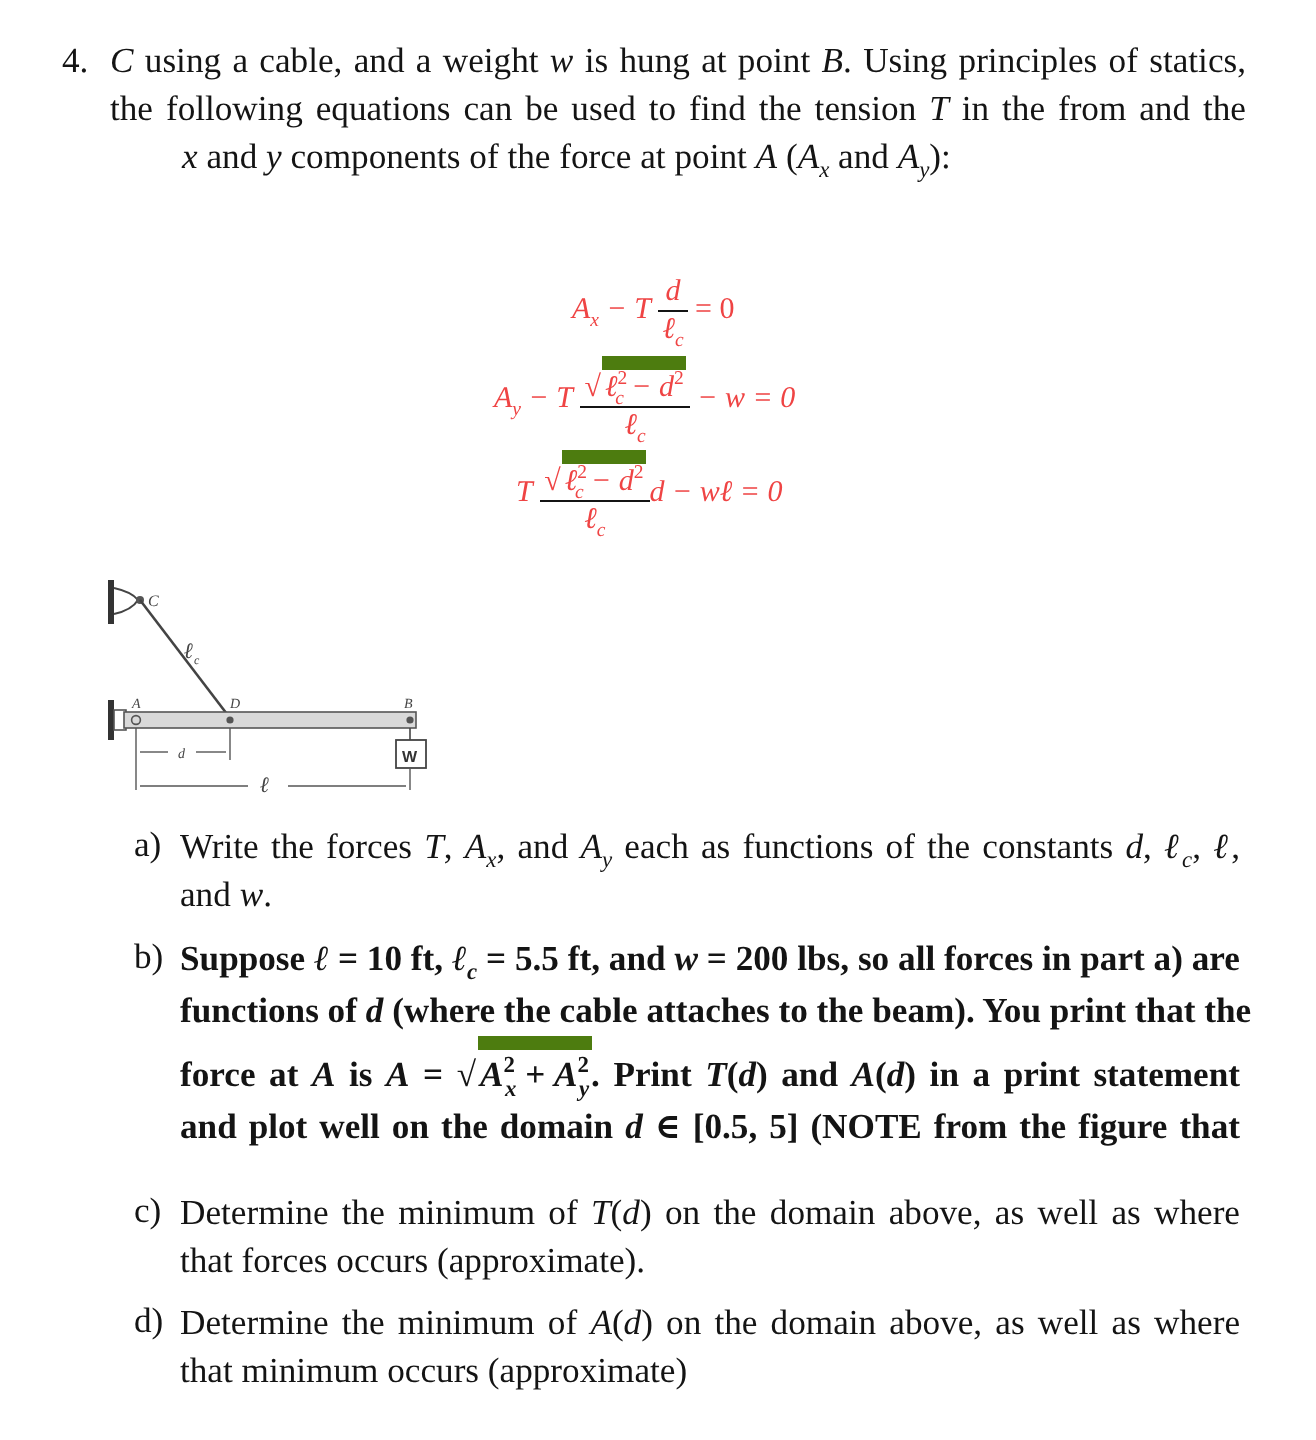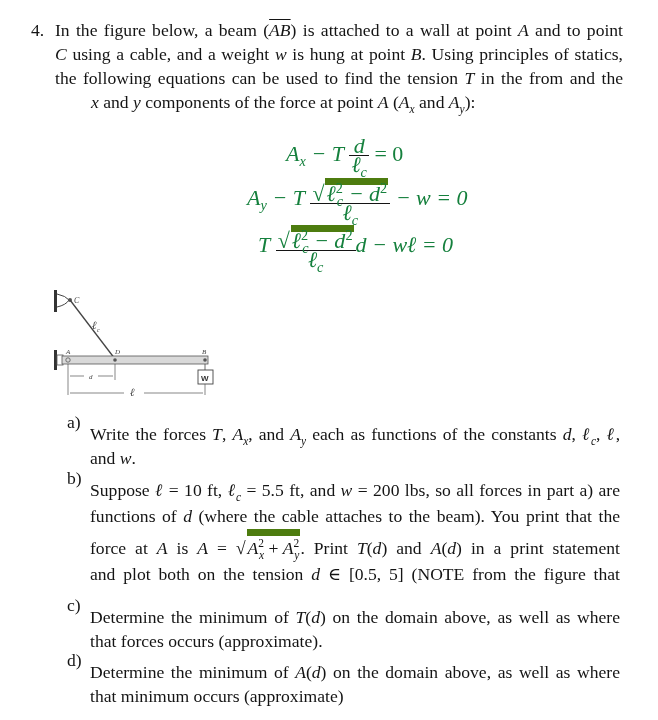--- a/index.html
+++ b/index.html
@@ -13,42 +13,41 @@
     font-family: "Liberation Serif", "DejaVu Serif", serif;
     font-size: 17.6px; line-height: 24px; color: #141414;
   }
   .problem-num { position: absolute; left: 31px; top: 18px; }
   .intro { position: absolute; left: 55px; top: 18px; width: 568px; text-align: justify; }
   .intro .line { display: block; white-space: nowrap; text-align-last: justify; }
   .intro .line.last { text-align-last: left; margin-left: 36px; }
   i.m { font-style: italic; }
   .ovl { text-decoration: overline; font-style: italic; }
   sub, sup { font-size: 65%; line-height: 0; }
-  .eq { position: absolute; font-family: "Liberation Serif", "DejaVu Serif", serif; font-size: 22px; color: #15803d; }
+  .eq { position: absolute; font-family: "Liberation Serif", "DejaVu Serif", serif; font-size: 15px; color: #ef4444; }
   .frac { display: inline-block; vertical-align: middle; text-align: center; }
   .frac .num, .frac .den { display: block; padding: 0 2px; line-height: 18px; }
   .frac .num { border-bottom: 1px solid #141414; }
   .sqrt { display: inline-block; border-top: 7px solid #4d7c0f; padding: 0 1px; margin-left: 1px; }
   .figure { position: absolute; left: 40px; top: 285px; width: 190px; height: 115px; }
   .items { position: absolute; left: 67px; top: 0; }
   .item { position: absolute; left: 0; width: 560px; }
   .item .lab { position: absolute; left: 0; top: 0; }
-  .item .body { position: absolute; left: 23px; top: 12px; width: 530px; }
+  .item .body { position: absolute; left: 23px; top: 1px; width: 530px; }
   .item .body .line { display: block; white-space: nowrap; text-align: justify; text-align-last: justify; }
   .item .body .line.last { text-align-last: left; }
 </style>
 </head>
 <body>
 
 <div class="page">
 
   <span class="txt problem-num">4.</span>
 
   <div class="txt intro">
-    <span class="line"><span>In the figure below, a beam (</span><span class="ovl">AB</span><span>) is attached to a wall at point </span><i class="m">A</i><span> and to point</span></span>
     <span class="line"><i class="m">C</i><span> using a cable, and a weight </span><i class="m">w</i><span> is hung at point </span><i class="m">B</i><span>. Using principles of statics,</span></span>
     <span class="line"><span>the following equations can be used to find the tension </span><i class="m">T</i><span> in the from and the</span></span>
     <span class="line last"><i class="m">x</i><span> and </span><i class="m">y</i><span> components of the force at point </span><i class="m">A</i><span> (</span><i class="m">A</i><sub><i>x</i></sub><span> and </span><i class="m">A</i><sub><i>y</i></sub><span>):</span></span>
   </div>
 
   <div class="eq" style="left:286px; top:137px;">
     <i>A</i><sub><i>x</i></sub><i> − T</i>
     <span class="frac">
       <span class="num"><i>d</i></span>
       <span class="den" style="border:none;"><i>ℓ</i><sub><i>c</i></sub></span>
@@ -114,25 +113,25 @@
     <div class="item txt" style="top:410px;">
       <span class="lab">a)</span>
       <div class="body">
         <span class="line"><span>Write the forces </span><i>T</i><span>, </span><i>A</i><sub><i>x</i></sub><span>, and </span><i>A</i><sub><i>y</i></sub><span> each as functions of the constants </span><i>d</i><span>, </span><i>ℓ</i><sub><i>c</i></sub><span>, </span><i>ℓ</i><span>,</span></span>
         <span class="line last"><span>and </span><i>w</i><span>.</span></span>
       </div>
     </div>
 
     <div class="item txt" style="top:466px;">
       <span class="lab">b)</span>
-      <div class="body" style="line-height:25.5px;">
+      <div class="body" style="line-height:25.5px;font-weight:bold;">
         <span class="line"><span>Suppose </span><i>ℓ</i><span> = 10 ft, </span><i>ℓ</i><sub><i>c</i></sub><span> = 5.5 ft, and </span><i>w</i><span> = 200 lbs, so all forces in part a) are</span></span>
         <span class="line"><span>functions of </span><i>d</i><span> (where the cable attaches to the beam). You print that the</span></span>
         <span class="line"><span>force at </span><i>A</i><span> is </span><i>A</i><span> = </span><span>√</span><span class="sqrt"><i>A</i><sup>2</sup><sub style="margin-left:-5px;"><i>x</i></sub><span> + </span><i>A</i><sup>2</sup><sub style="margin-left:-5px;"><i>y</i></sub></span><span>. Print </span><i>T</i><span>(</span><i>d</i><span>) and </span><i>A</i><span>(</span><i>d</i><span>) in a print statement</span></span>
-        <span class="line"><span>and plot both on the tension </span><i>d</i><span> ∈ [0.5, 5] (NOTE from the figure that</span></span>
+        <span class="line"><span>and plot well on the domain </span><i>d</i><span> ∈ [0.5, 5] (NOTE from the figure that</span></span>
       </div>
     </div>
 
     <div class="item txt" style="top:593px;">
       <span class="lab">c)</span>
       <div class="body">
         <span class="line"><span>Determine the minimum of </span><i>T</i><span>(</span><i>d</i><span>) on the domain above, as well as where</span></span>
         <span class="line last"><span>that forces occurs (approximate).</span></span>
       </div>
     </div>

